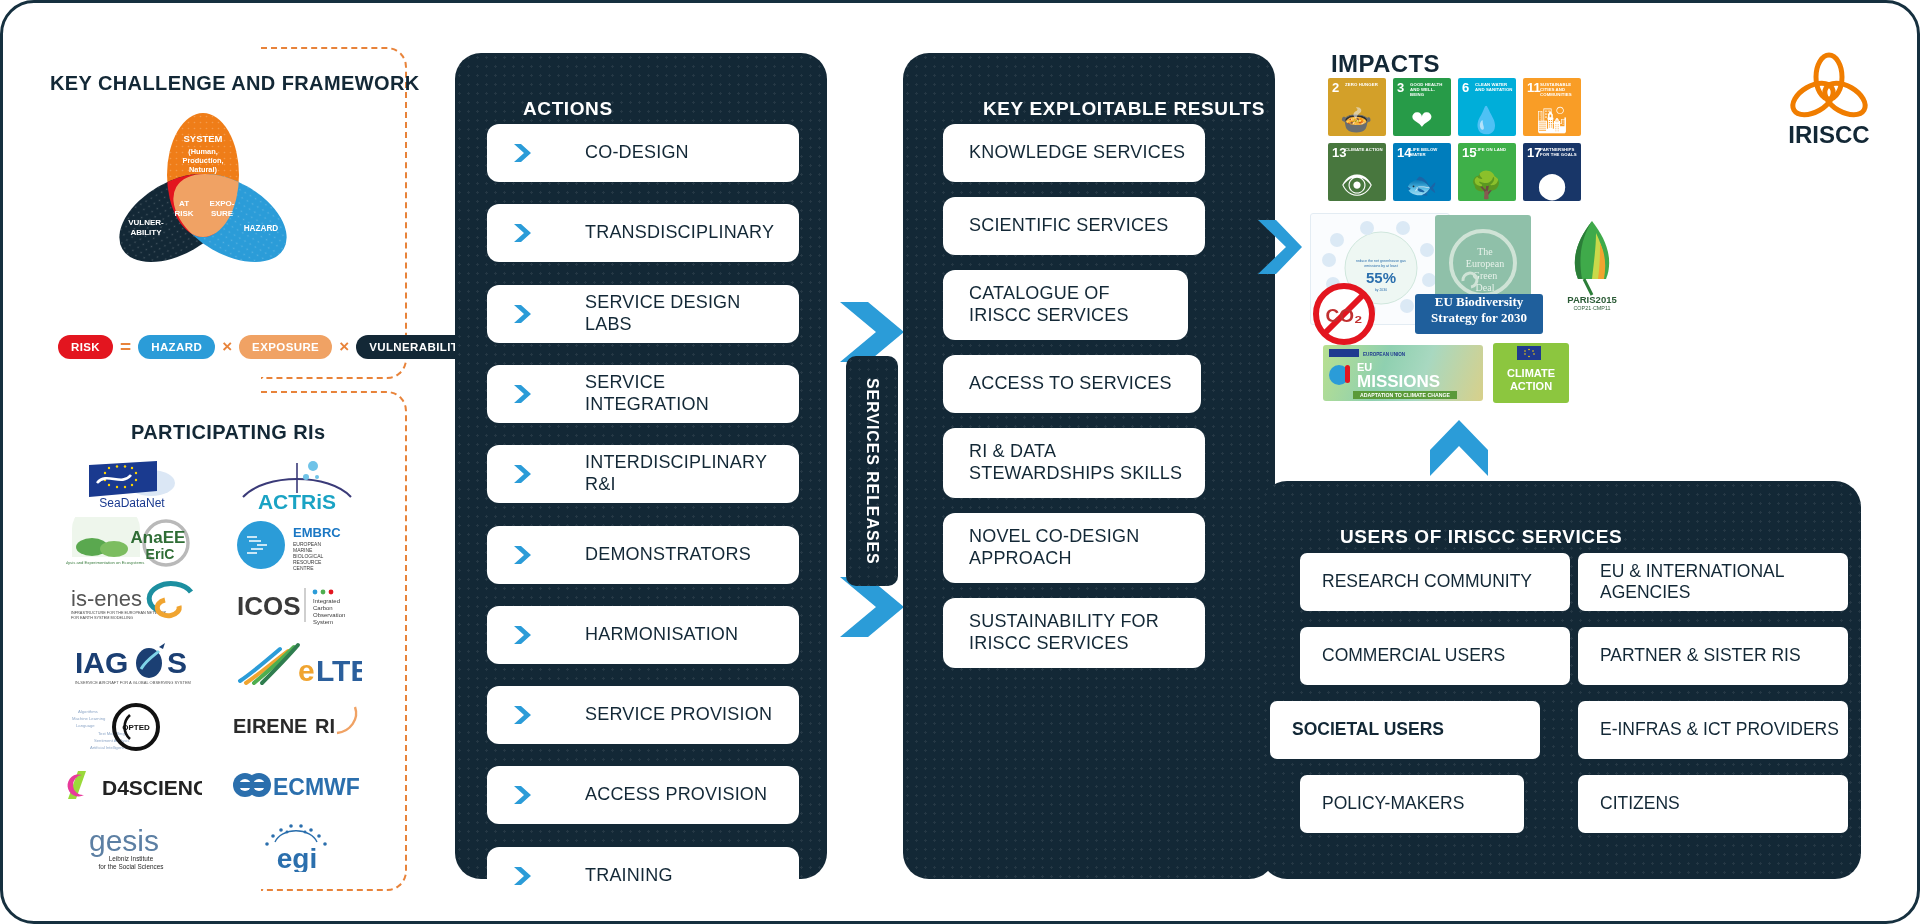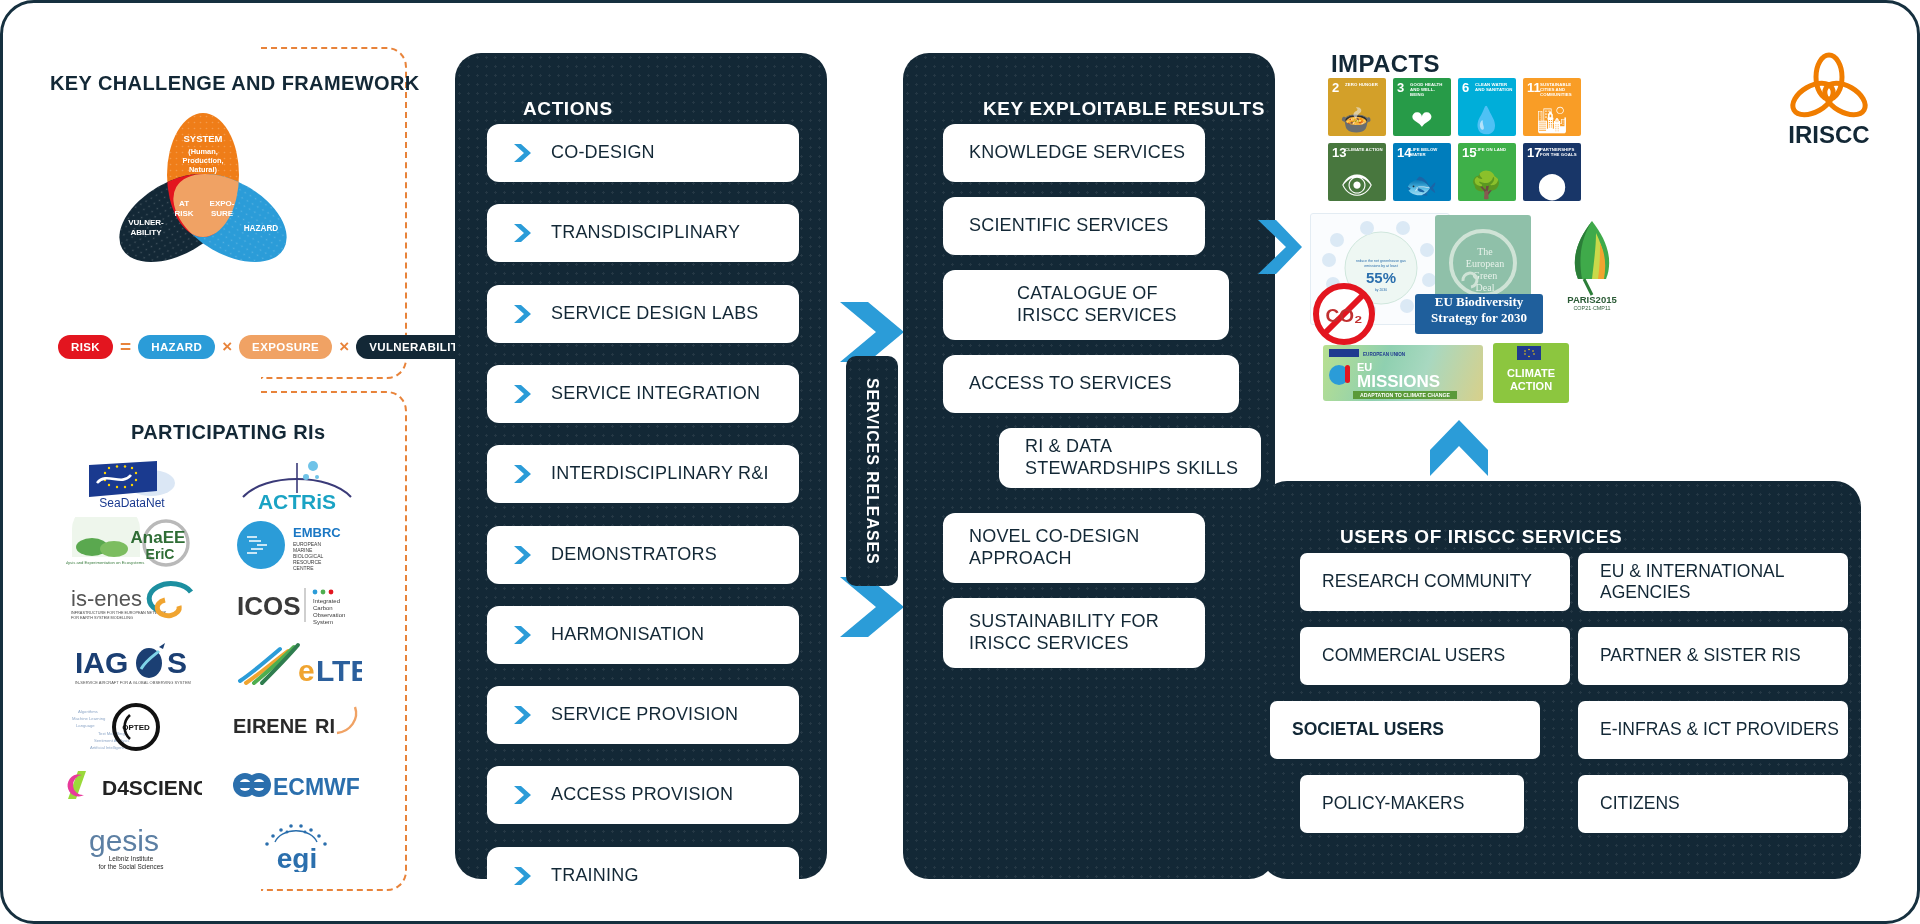--- a/index.html
+++ b/index.html
@@ -28,21 +28,21 @@
   .dark-title {
     position:absolute; color:#132836;
     font-weight:bold; letter-spacing:.4px;
   }
 
   
   .row-card {
     position:absolute; background:#ffffff; border-radius:12px;
     display:flex; align-items:center;
     color:#132836; font-size:18px; font-weight:500;
-    letter-spacing:.2px; line-height:1.22;
+    letter-spacing:.2px; line-height:1.22;gap:34px;
   }
   .row-card .chev { flex:0 0 auto; margin:0 18px 0 24px; display:flex; }
   .row-card .lbl { padding-right:12px; }
   .row-card.noicon .lbl { padding-left:26px; }
 
   
   .dashed {
     position:absolute;
     border:2.5px dashed #e8833a;
     border-radius:20px;
@@ -455,27 +455,27 @@
   <div class="panel" style="left:900px; top:50px; width:372px; height:826px;"></div>
   <div class="panel-title" style="left:940px; top:95px;">KEY EXPLOITABLE RESULTS</div>
 
   <div id="results-list">
       <div class="row-card noicon" style="left: 940px; top: 121px; width: 262px; height: 58px;">
         <span class="lbl">KNOWLEDGE SERVICES</span>
       </div>
       <div class="row-card noicon" style="left: 940px; top: 194px; width: 262px; height: 58px;">
         <span class="lbl">SCIENTIFIC SERVICES</span>
       </div>
-      <div class="row-card noicon" style="left: 940px; top: 267px; width: 286px; height: 70px; padding-left: 48px;">
+      <div class="row-card noicon" style="left: 940px; top: 267px; width: 245px; height: 70px;">
         <span class="lbl">CATALOGUE OF IRISCC SERVICES</span>
       </div>
-      <div class="row-card noicon" style="left: 940px; top: 352px; width: 296px; height: 58px;">
+      <div class="row-card noicon" style="left: 940px; top: 352px; width: 258px; height: 58px;">
         <span class="lbl">ACCESS TO SERVICES</span>
       </div>
-      <div class="row-card noicon" style="left: 996px; top: 425px; width: 262px; height: 60px;">
+      <div class="row-card noicon" style="left: 940px; top: 425px; width: 262px; height: 70px;">
         <span class="lbl">RI &amp; DATA STEWARDSHIPS SKILLS</span>
       </div>
       <div class="row-card noicon" style="left: 940px; top: 510px; width: 262px; height: 70px;">
         <span class="lbl">NOVEL CO-DESIGN APPROACH</span>
       </div>
       <div class="row-card noicon" style="left: 940px; top: 595px; width: 262px; height: 70px;">
         <span class="lbl">SUSTAINABILITY FOR IRISCC SERVICES</span>
       </div>
     </div>
 

